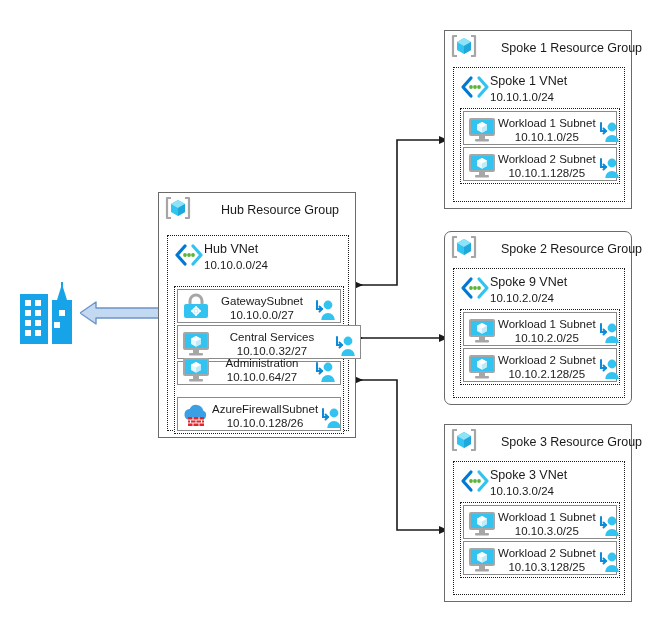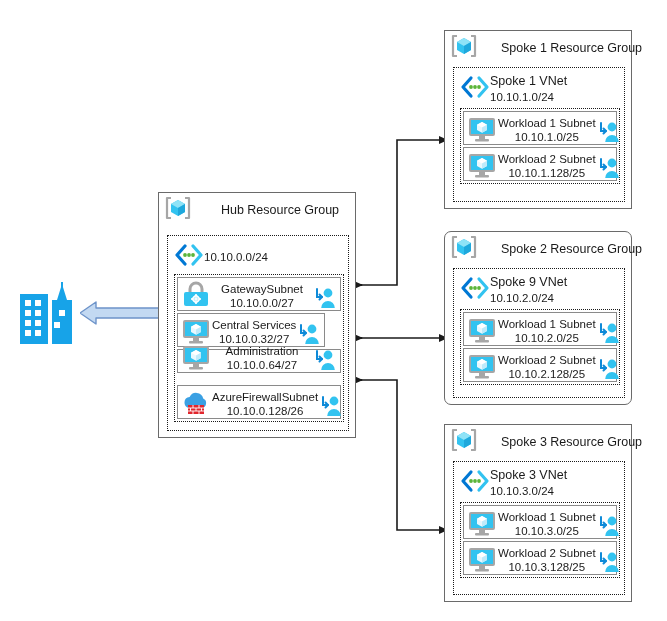--- a/index.html
+++ b/index.html
@@ -229,25 +229,26 @@
         <span>
           <svg width="30" height="24" viewBox="0 0 30 24">
             <path d="M11,3 L3,12 L11,21" fill="none" stroke="#0078d4" stroke-width="3.2" stroke-linejoin="round" stroke-linecap="round"></path>
             <path d="M19,3 L27,12 L19,21" fill="none" stroke="#32c3f0" stroke-width="3.2" stroke-linejoin="round" stroke-linecap="round"></path>
             <circle cx="11" cy="12" r="1.9" fill="#5bb53a"></circle>
             <circle cx="15" cy="12" r="1.9" fill="#5bb53a"></circle>
             <circle cx="19" cy="12" r="1.9" fill="#5bb53a"></circle>
           </svg>
         </span>
         <span class="vnet-title">
+          <span class="n">Hub VNet</span>
           <span class="c">10.10.0.0/24</span>
         </span>
       </div>
 
-      <div class="subnet-group" style="left:6px; top:38px; width:170px; height:148px;">
+      <div class="subnet-group" style="left:6px; top:50px; width:170px; height:148px;">
 
         <div class="subnet-row" style="left:2px; top:2px; width:164px; height:34px;">
           <span class="subnet-icon">
             <svg width="30" height="30" viewBox="0 0 30 30">
               <path d="M9,13 L9,9 a6,6 0 0 1 12,0 L21,13" fill="none" stroke="#a6a6a6" stroke-width="3"></path>
               <rect x="3" y="12" width="24" height="14" rx="2" fill="#32c3f0"></rect>
               <g stroke="#ffffff" stroke-width="1.6" stroke-linecap="round" fill="none">
                 <path d="M15,15 L15,23"></path>
                   <path d="M11,19 L19,19"></path>
                 <path d="M15,15 L13,17"></path>
@@ -268,21 +269,21 @@
           <span class="subnet-user">
             <svg width="24" height="26" viewBox="0 0 24 26">
               <path d="M4,5 L4,13 L9,13" fill="none" stroke="#0e8ad8" stroke-width="2" stroke-linecap="round"></path>
               <path d="M9,13 L6.5,10.5 M9,13 L6.5,15.5" fill="none" stroke="#0e8ad8" stroke-width="2" stroke-linecap="round"></path>
               <circle cx="15" cy="9" r="4.4" fill="#32c3f0"></circle>
               <path d="M8.2,24 a6.8,7 0 0 1 13.6,0 z" fill="#32c3f0"></path>
             </svg>
           </span>
         </div>
 
-        <div class="subnet-row" style="left:2px; top:38px; width:148px; height:34px;">
+        <div class="subnet-row" style="left:2px; top:38px; width:184px; height:34px;">
           <span class="subnet-icon">
             <svg width="30" height="30" viewBox="0 0 30 30">
               <rect x="2" y="4" width="26" height="18" rx="2" fill="#a6a6a6"></rect>
               <rect x="4" y="6" width="22" height="14" fill="#32c3f0"></rect>
               <polygon points="15,8 20,10.8 20,16 15,18.8 10,16 10,10.8" fill="#e8f8fe"></polygon>
               <polygon points="15,8 20,10.8 15,13.6 10,10.8" fill="#ffffff"></polygon>
               <polygon points="15,13.6 20,10.8 20,16 15,18.8" fill="#bfeafa"></polygon>
               <rect x="12" y="22" width="6" height="3" fill="#a6a6a6"></rect>
               <rect x="8" y="25" width="14" height="2.4" rx="1" fill="#a6a6a6"></rect>
             </svg>

